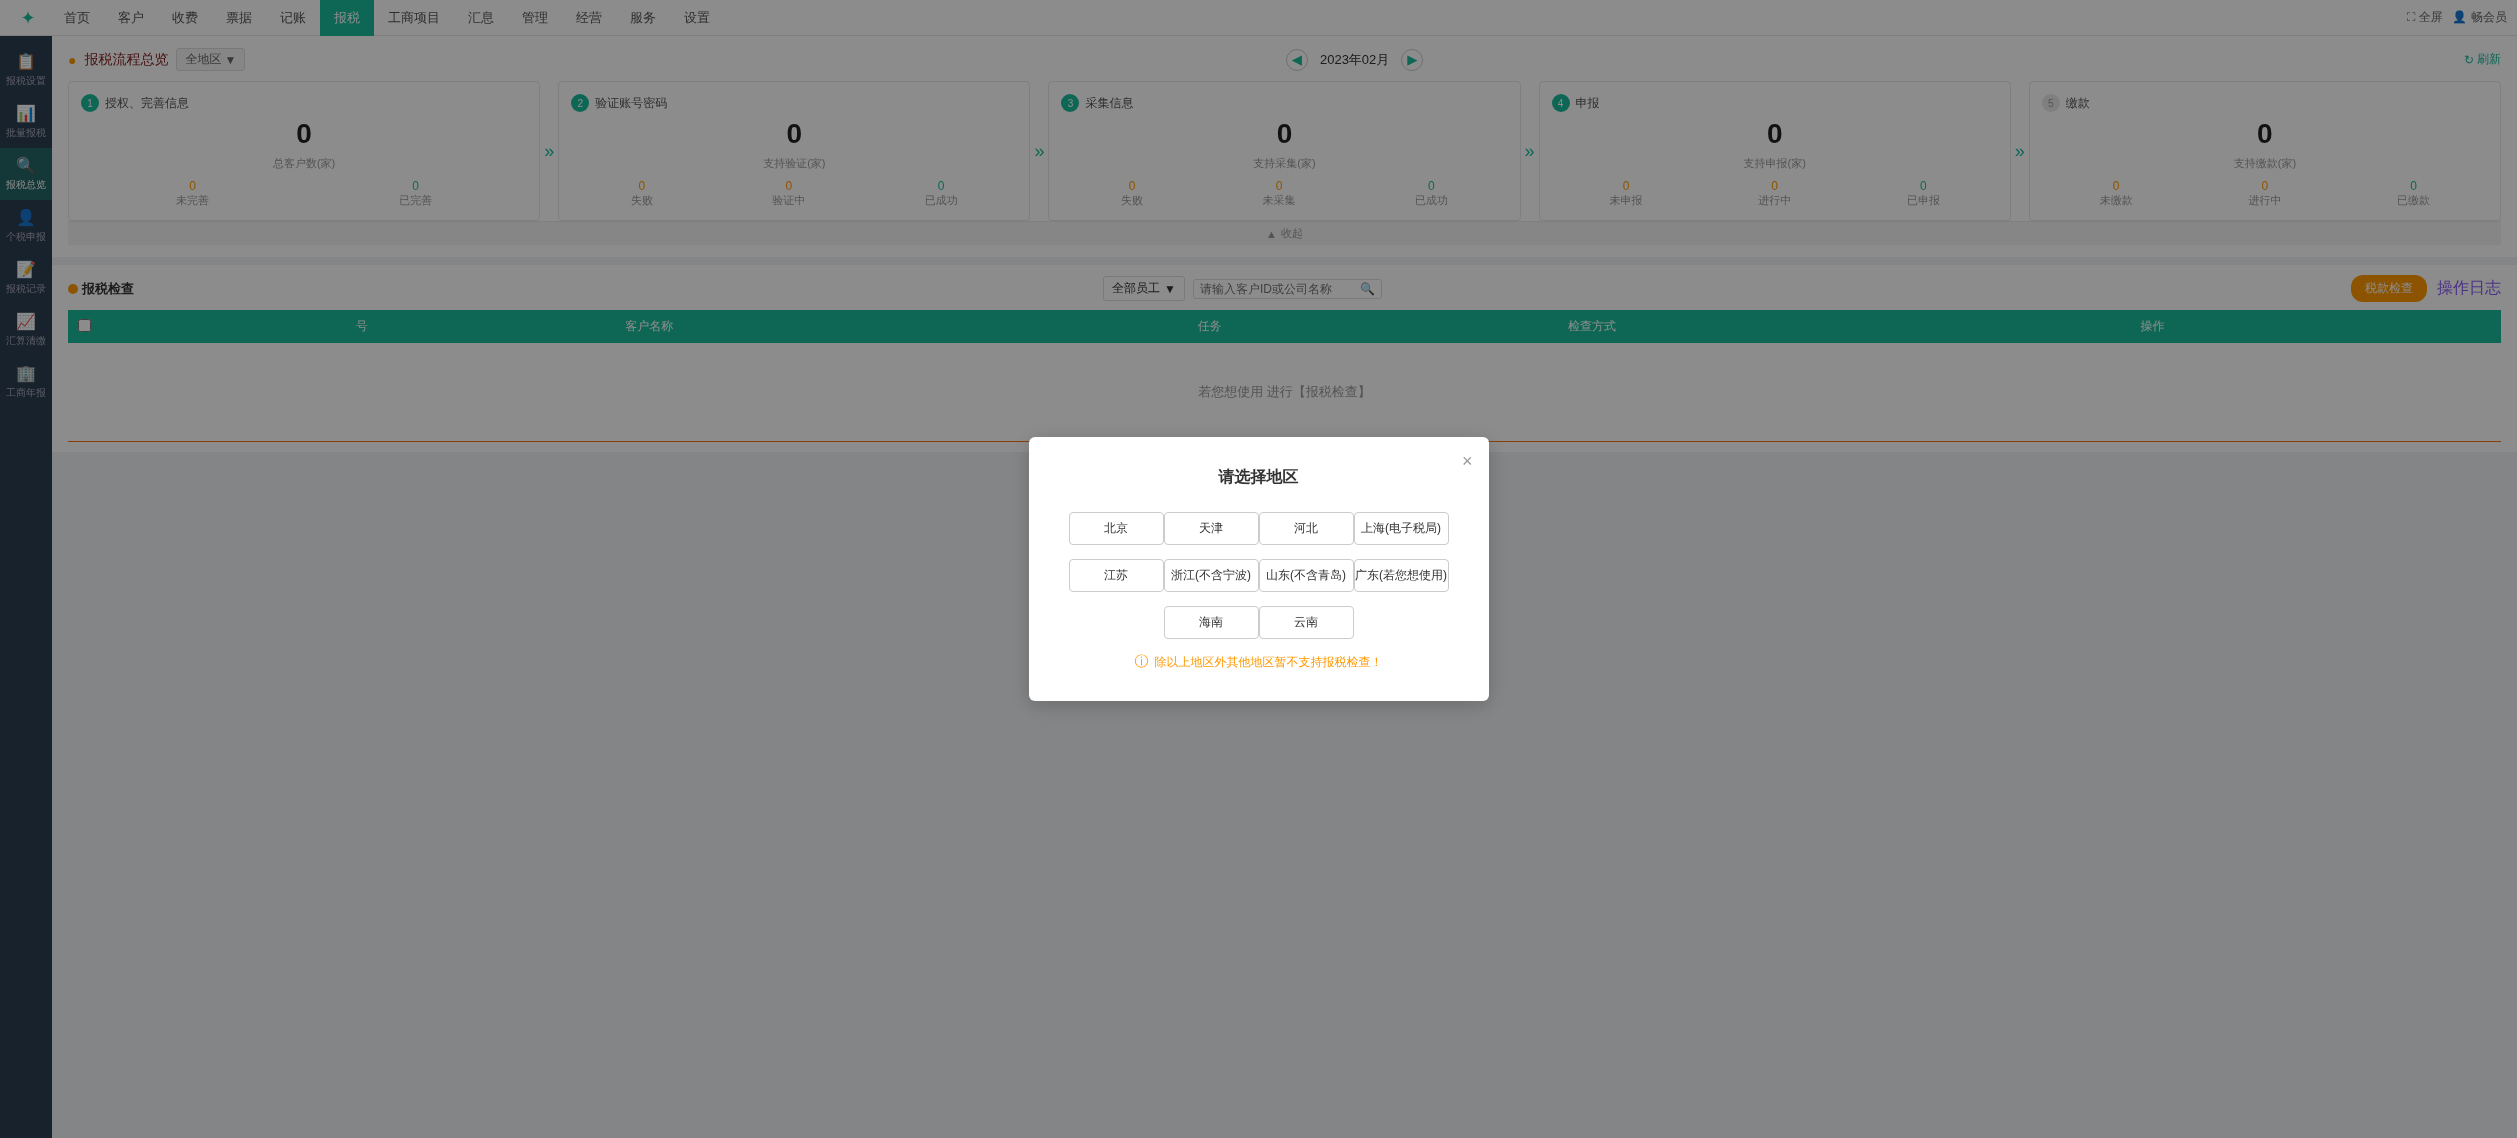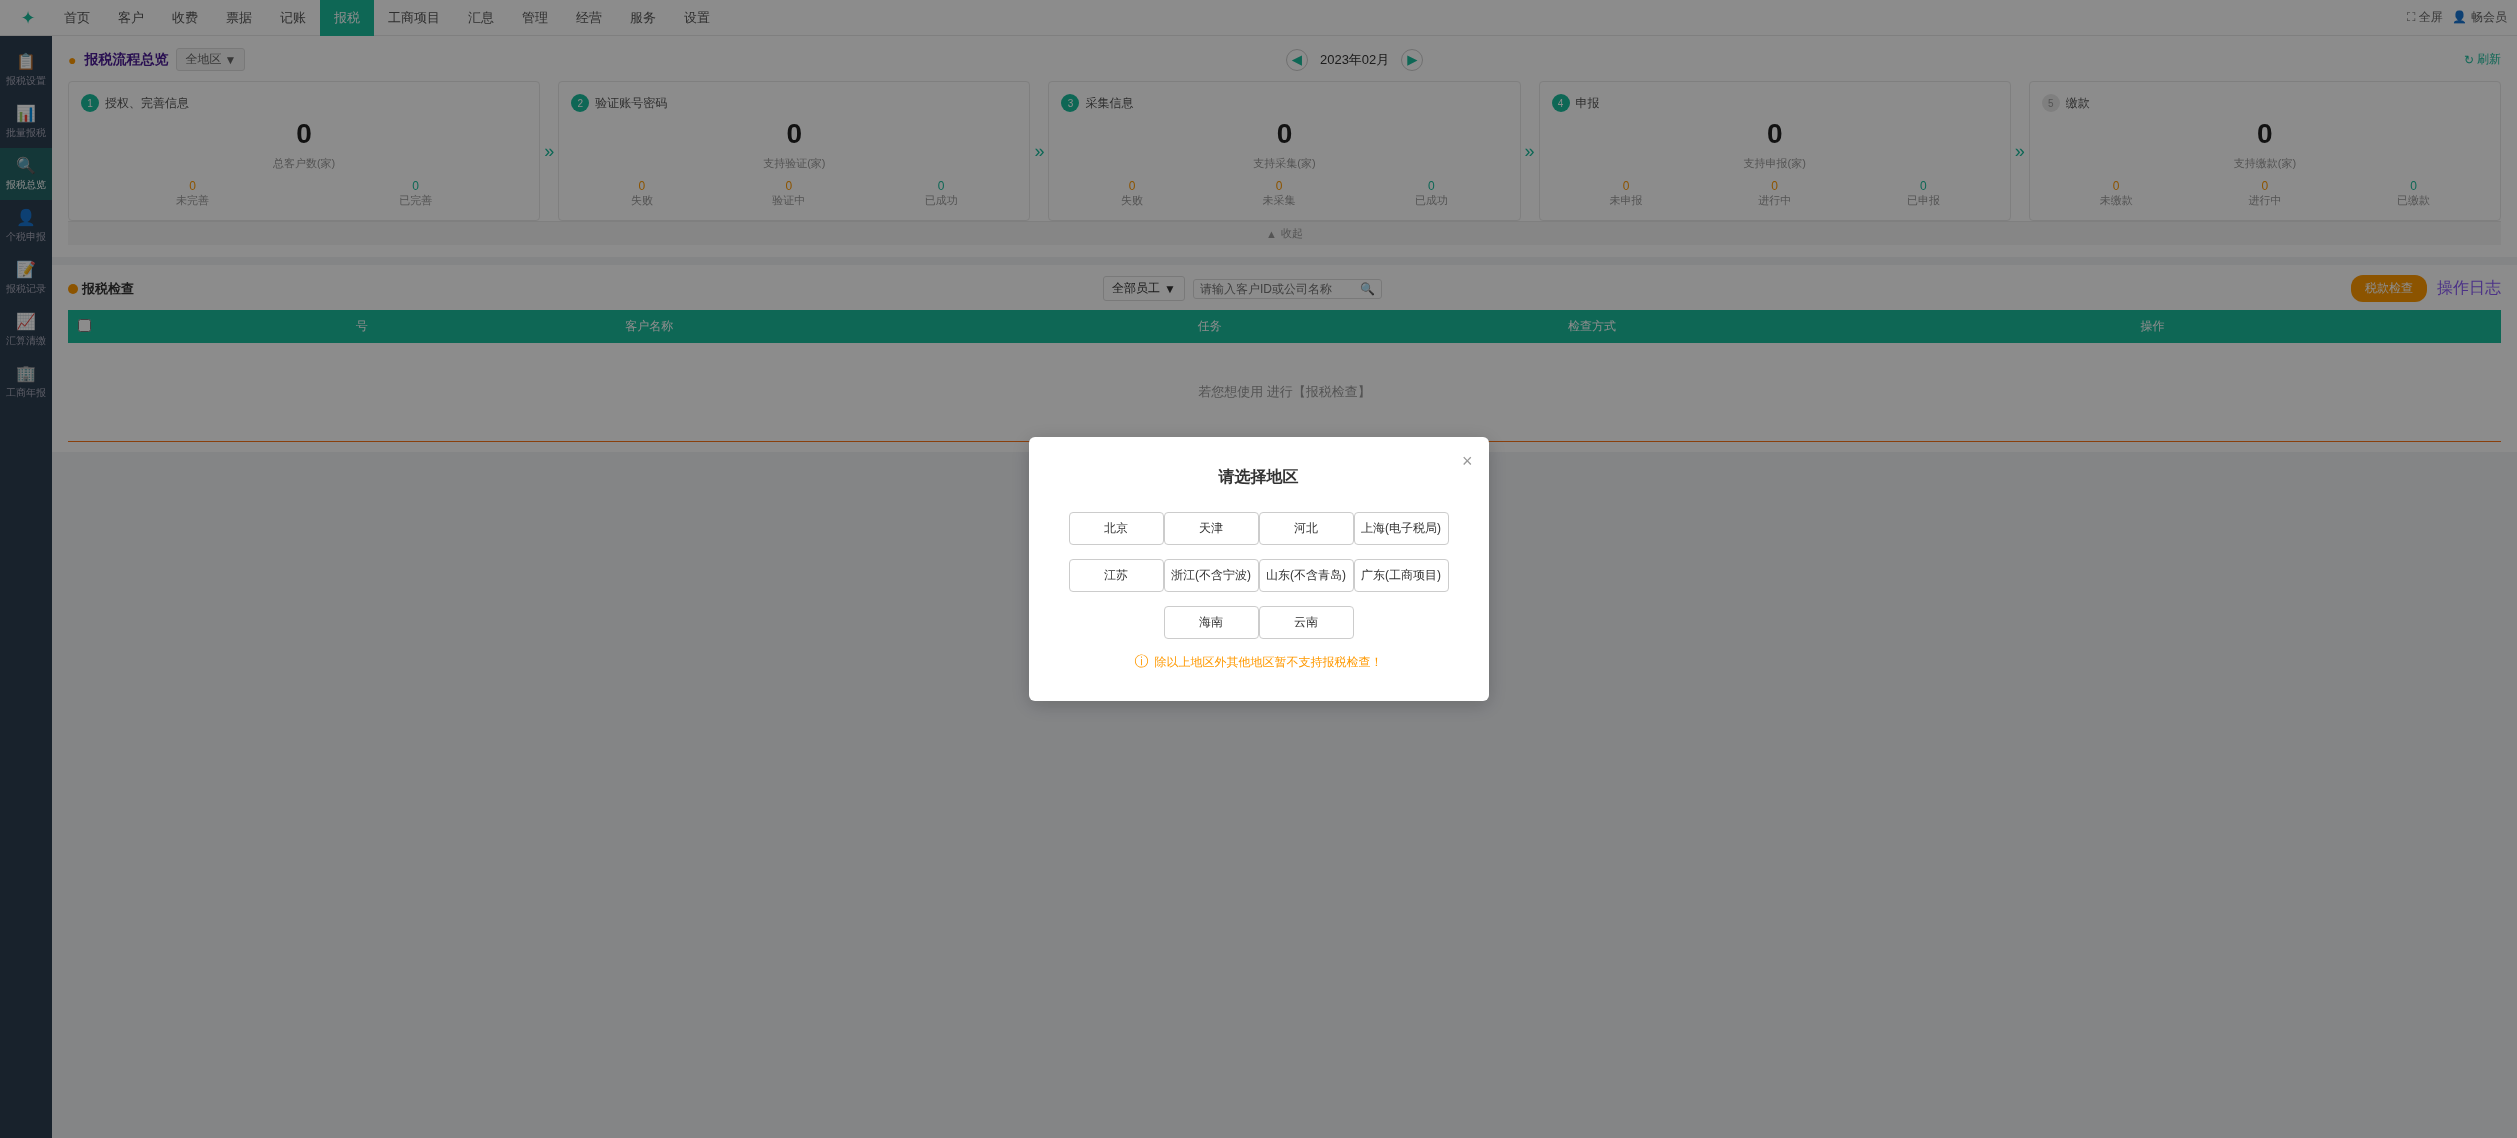--- a/index.html
+++ b/index.html
@@ -83,21 +83,21 @@
     .sidebar-item .si-icon { font-size: 16px; }
 
     
     .main-content {
       flex: 1;
       overflow: auto;
       padding: 0;
       background: #f0f2f5;
     }
     .page-header-left { display: flex; align-items: center; gap: 8px; }
-    .page-header-title { font-size: 14px; font-weight: bold; color: #4c1d95; }
+    .page-header-title { font-size: 14px; font-weight: normal; color: #7f1d1d; }
     .region-badge {
       display: flex;
       align-items: center;
       gap: 3px;
       font-size: 12px;
       color: #666;
       cursor: pointer;
       background: #f5f5f5;
       padding: 2px 8px;
       border-radius: 3px;
@@ -610,21 +610,21 @@
       <button class="region-btn">北京</button>
       <button class="region-btn">天津</button>
       <button class="region-btn">河北</button>
       <button class="region-btn">上海(电子税局)</button>
     </div>
 
     <div class="region-grid row2">
       <button class="region-btn">江苏</button>
       <button class="region-btn">浙江(不含宁波)</button>
       <button class="region-btn">山东(不含青岛)</button>
-      <button class="region-btn">广东(工商项目)</button>
+      <button class="region-btn">广东(若您想使用)</button>
     </div>
 
     <div class="region-grid row3">
       <button class="region-btn">海南</button>
       <button class="region-btn">云南</button>
     </div>
 
     <div class="modal-warning">
       <span class="warn-icon">ⓘ</span>
       <span>除以上地区外其他地区暂不支持报税检查！</span>

